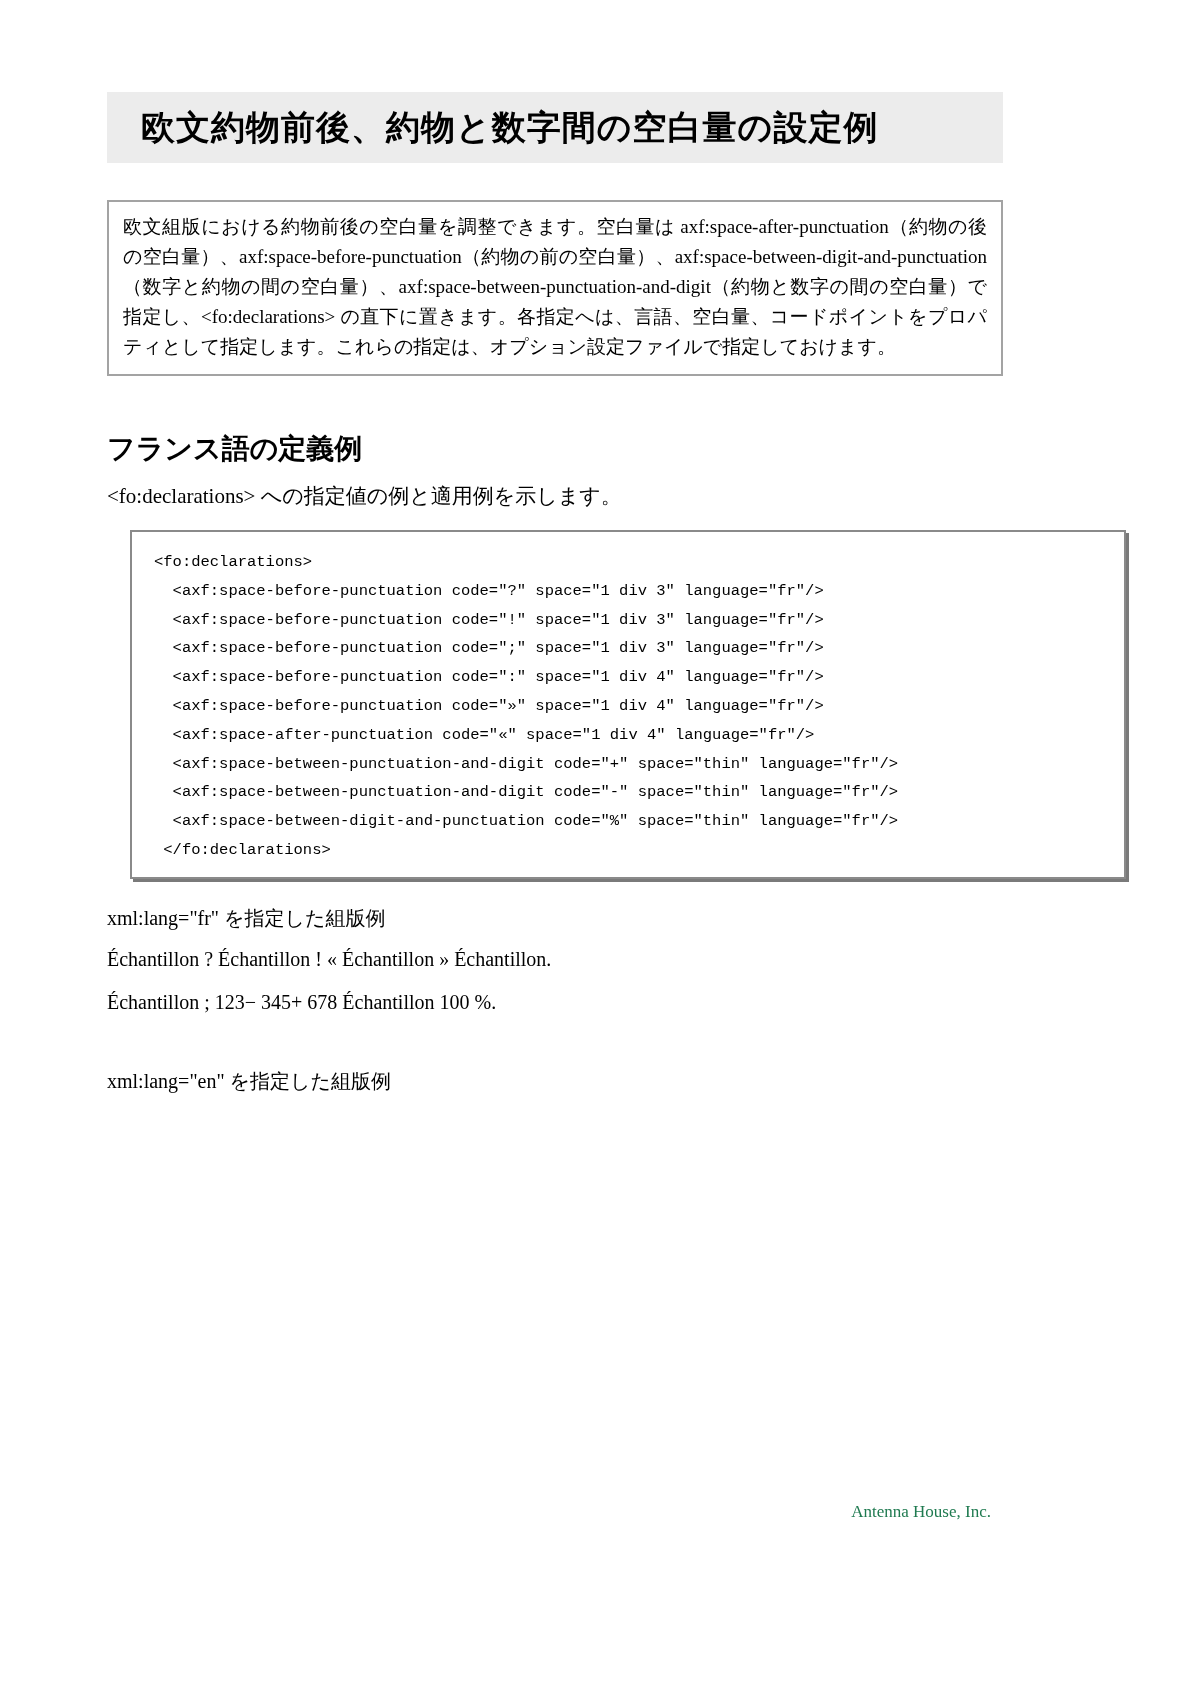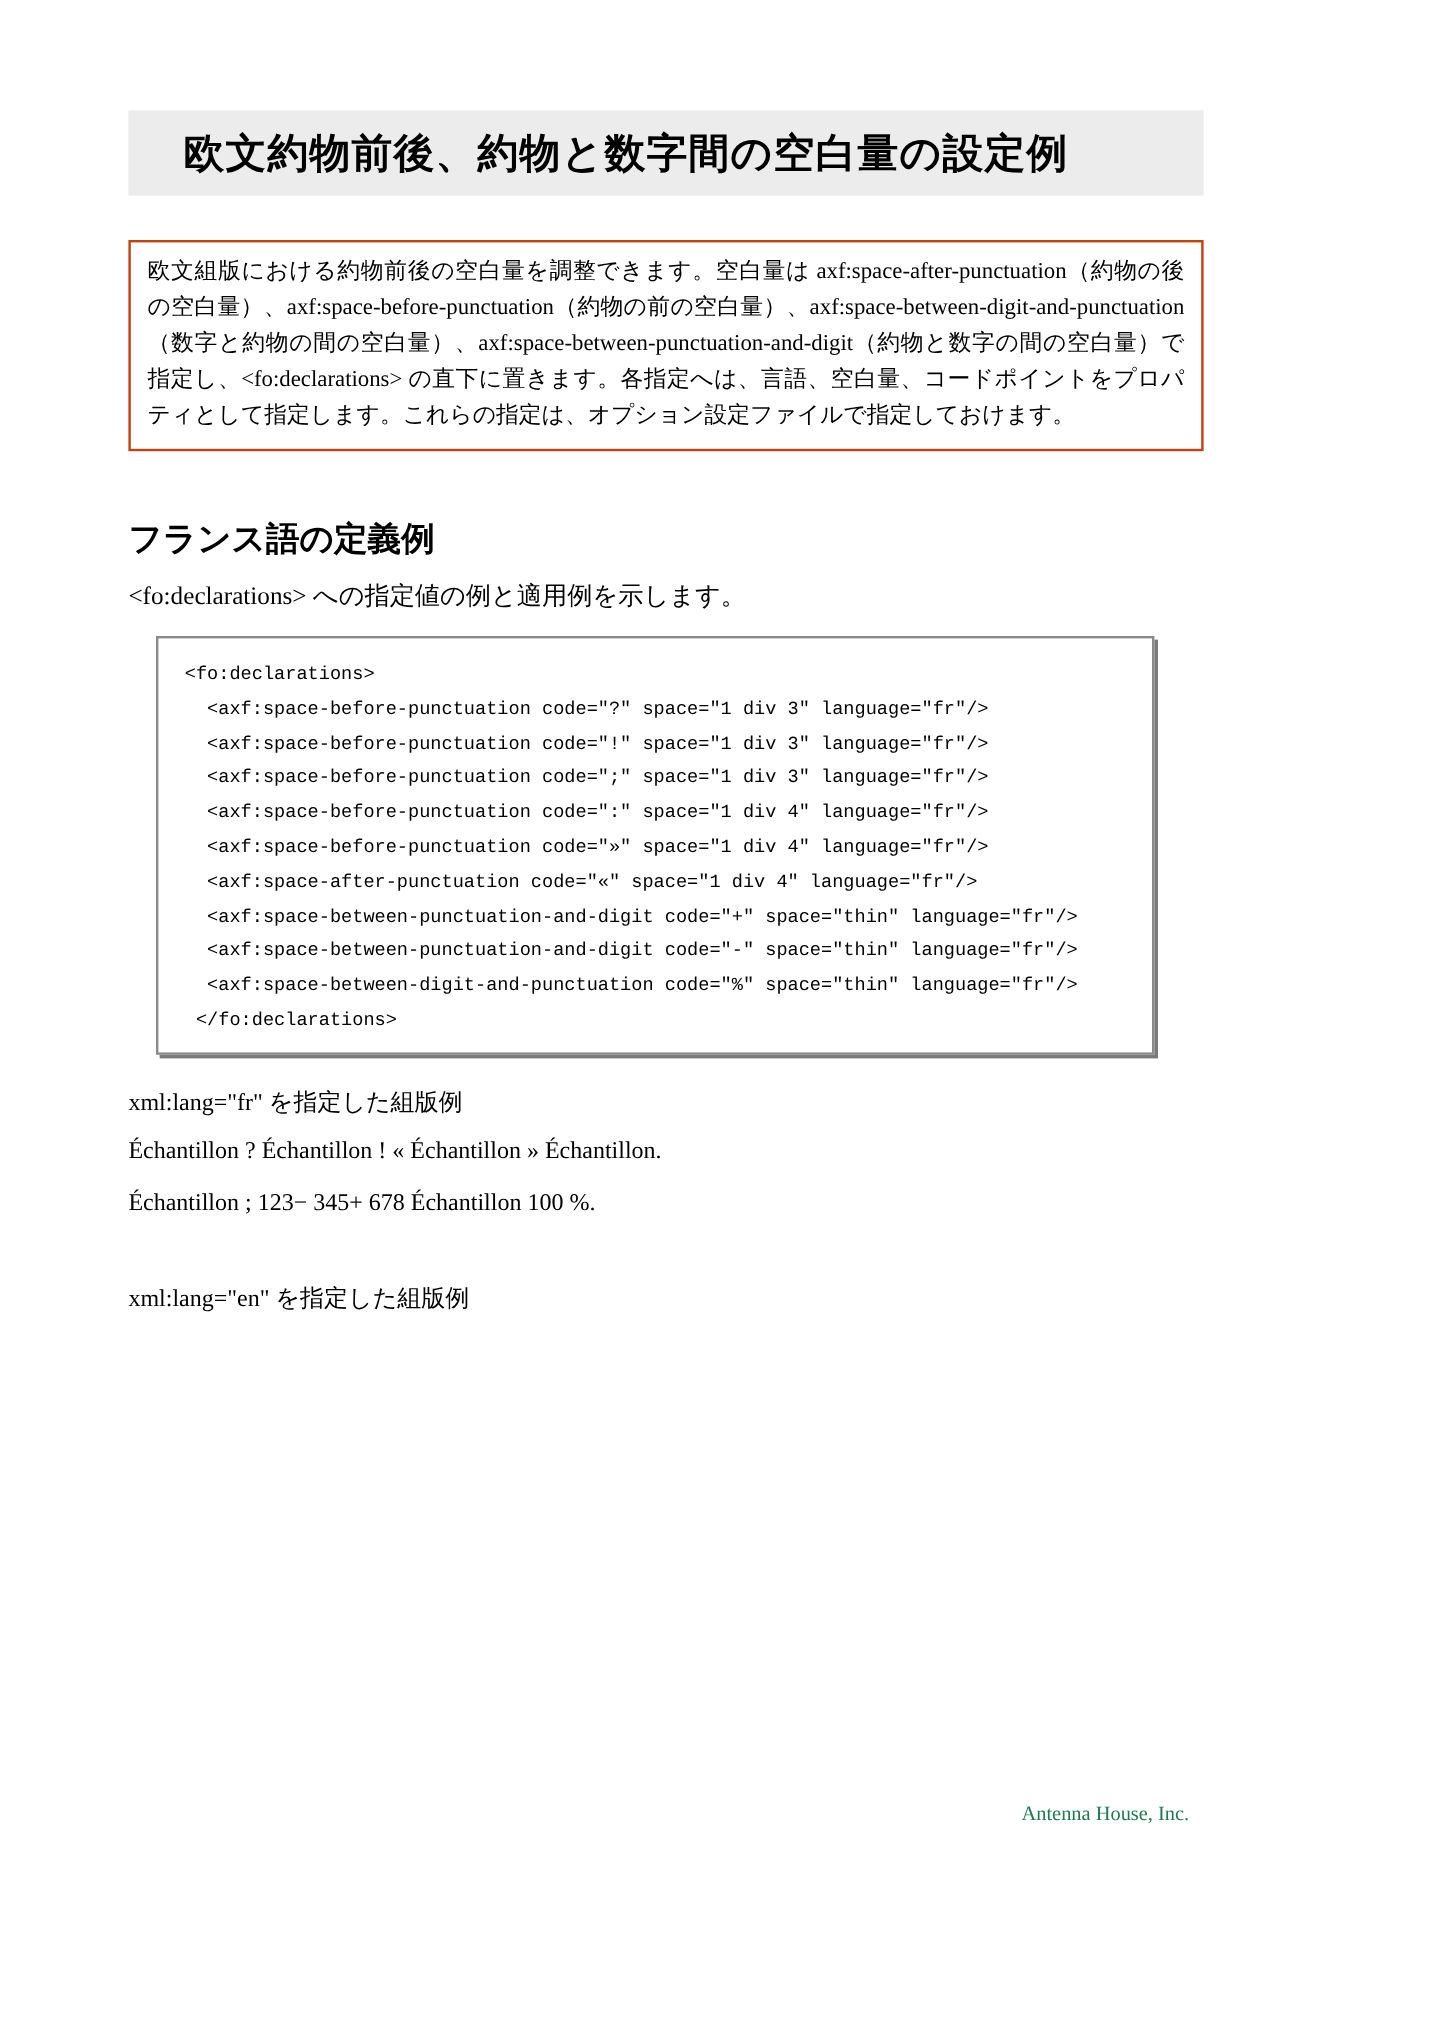--- a/index.html
+++ b/index.html
@@ -23,29 +23,29 @@
   .title-banner {
     margin-top: 92px;
     height: 71px;
     background: #ececec;
     display: flex;
     align-items: center;
     padding-left: 34px;
     box-sizing: border-box;
   }
   .title-banner h1 {
-    margin: 12px;
+    margin: 0;
     font-family: "Liberation Sans", "DejaVu Sans", sans-serif;
     font-weight: bold;
     font-size: 34px;
     letter-spacing: 1px;
   }
   .intro-box {
     margin-top: 37px;
-    border: 2px solid #c2410c;
+    border: 2px solid #a3a3a3;
     padding: 10px 14px 12px 14px;
     box-sizing: border-box;
   }
   .intro-box p {
     margin: 0;
     font-size: 19px;
     line-height: 30px;
     font-family: "Liberation Serif", "DejaVu Sans", serif;
     text-align: justify;
   }
@@ -55,21 +55,21 @@
     font-weight: bold;
     font-size: 28px;
   }
   p.lead {
     margin: 14px 0 0 0;
     font-size: 21px;
     font-family: Liberation Serif, serif;
   }
   .code-block {
     margin: 20px 0 0 23px;
-    width: 832px;
+    width: 996px;
     box-sizing: border-box;
     border: 2px solid #8a8a8a;
     box-shadow: 3px 3px 0 #7a7a7a;
     padding: 16px 8px 12px 22px;
     background: #ffffff;
   }
   .code-block code { display: block; }
   .code-line {
     display: block;
     font-family: "Liberation Mono", "DejaVu Sans Mono", monospace;

